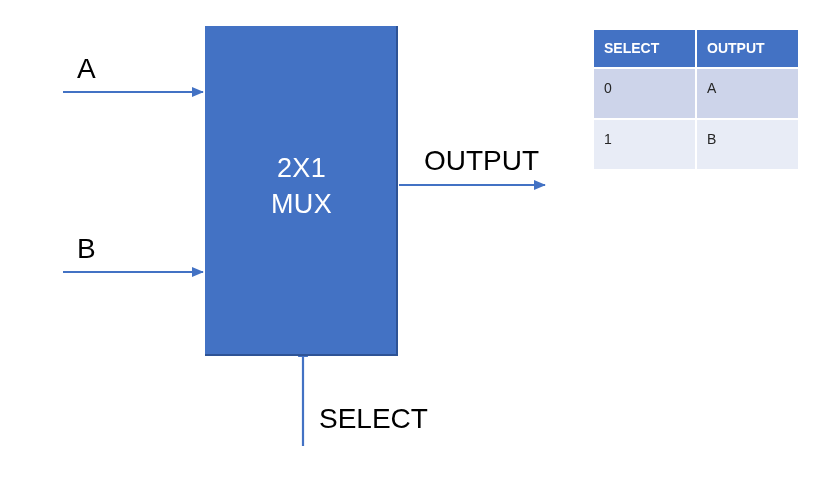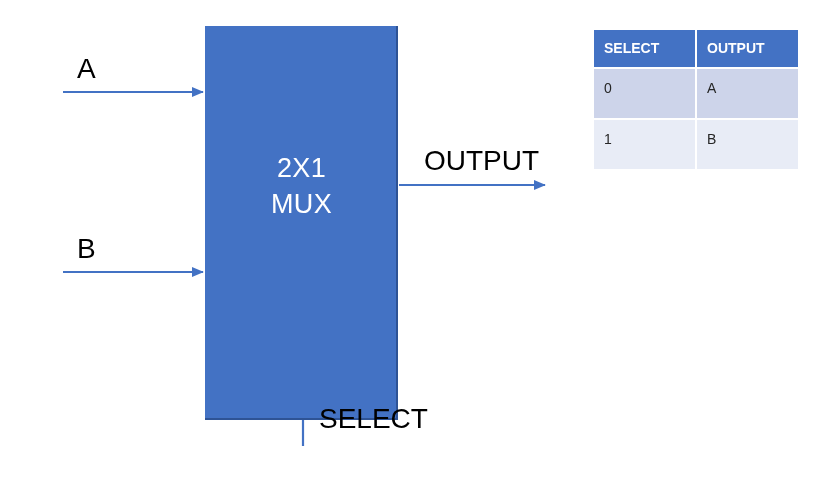--- a/index.html
+++ b/index.html
@@ -18,21 +18,21 @@
     background: #ffffff;
     overflow: hidden;
   }
 
   
   #mux-block {
     position: absolute;
     left: 205px;
     top: 26px;
     width: 193px;
-    height: 394px;
+    height: 330px;
     background: #4372C4;
     border-right: 2px solid #2E5395;
     border-bottom: 2px solid #2E5395;
     box-sizing: border-box;
   }
   #mux-block-label {
     position: absolute;
     left: 0;
     top: 124px;
     width: 193px;

